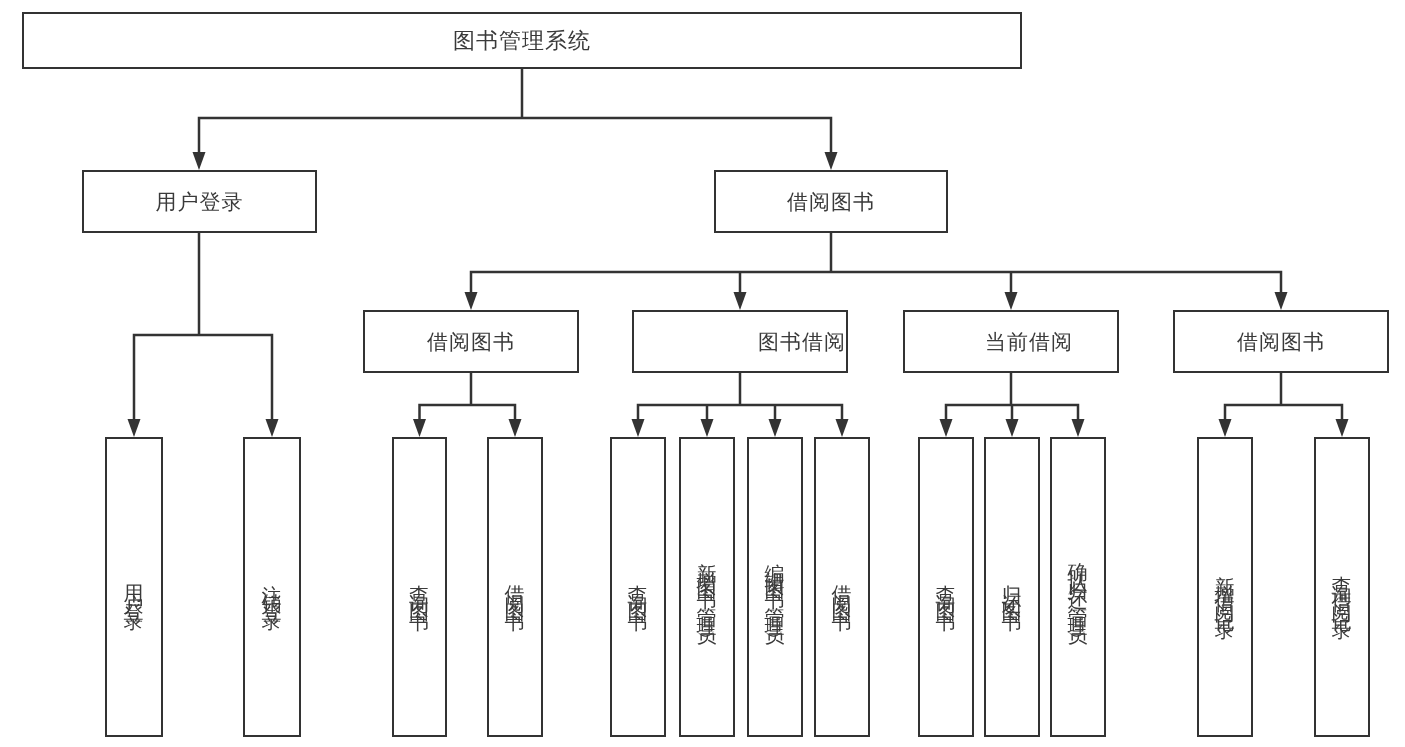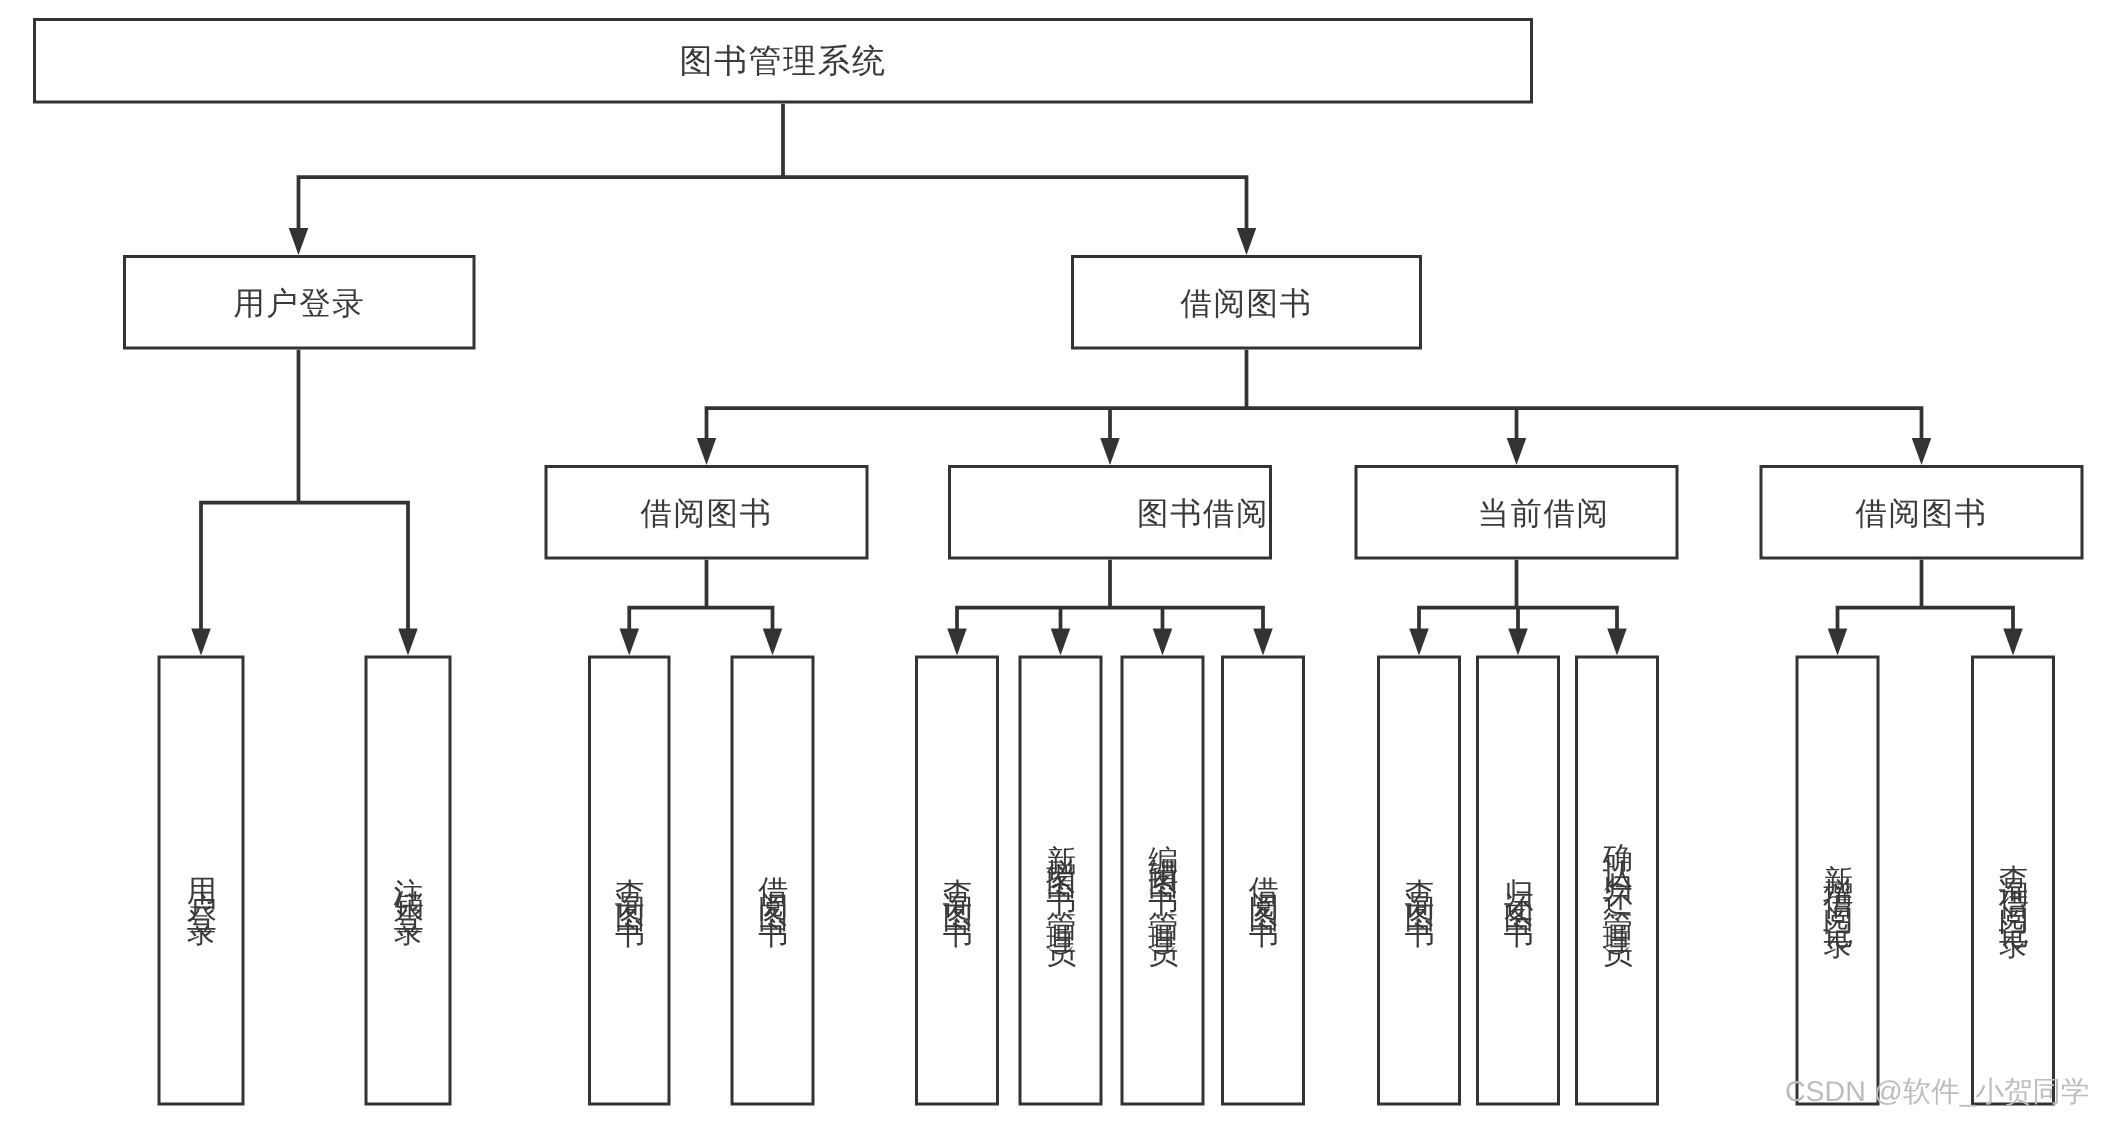--- a/index.html
+++ b/index.html
@@ -168,15 +168,14 @@
     <span class="lbl">确认归还（管理员）</span>
   </div>
 
   <div class="node leaf-node" style="left:1197px; top:437px; width:56px; height:300px;">
     <span class="lbl">新增借阅记录</span>
   </div>
   <div class="node leaf-node" style="left:1314px; top:437px; width:56px; height:300px;">
     <span class="lbl">查询借阅记录</span>
   </div>
 
-  <div class="watermark">CSDN @软件_小贺同学</div>
 
 </div>
 
 </body></html>

